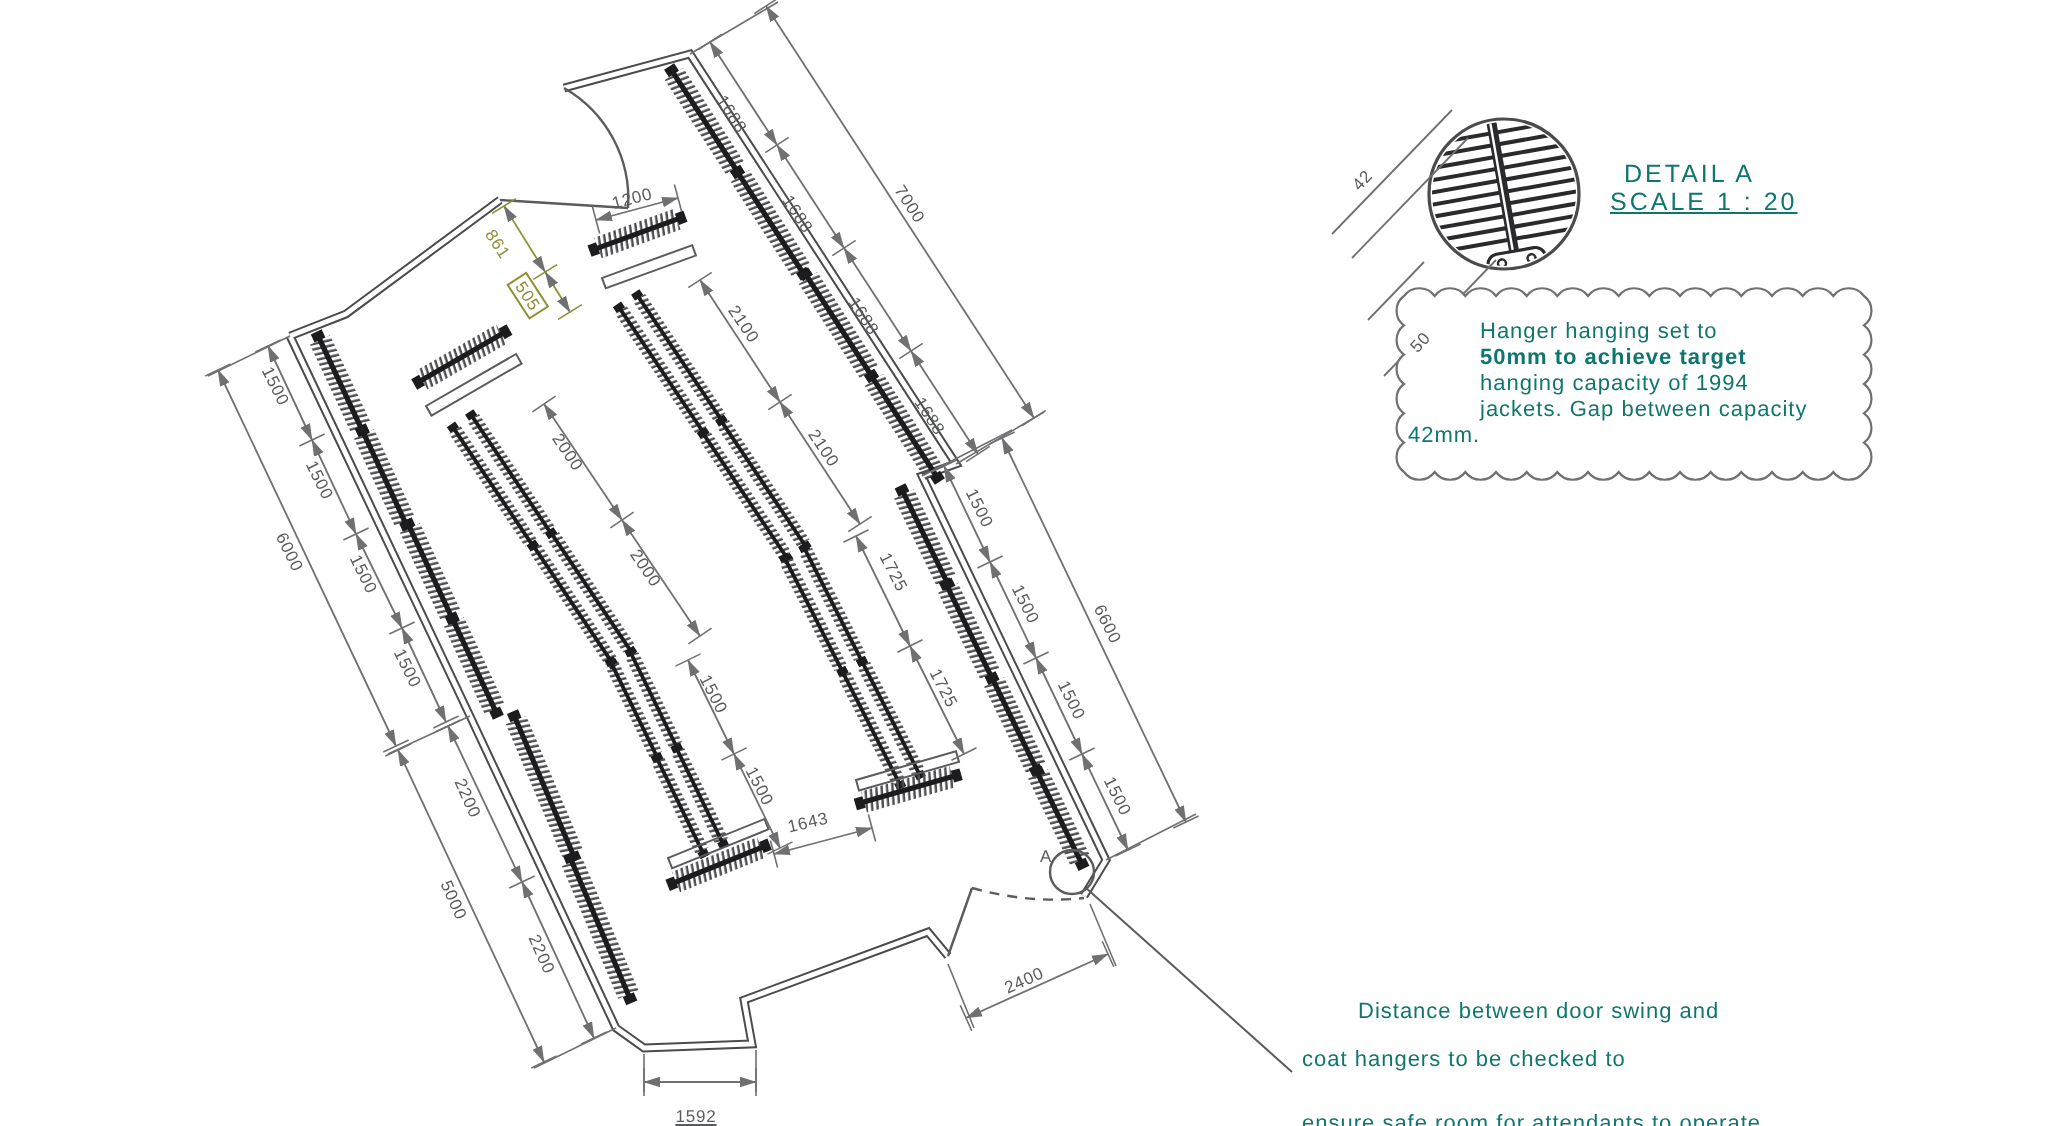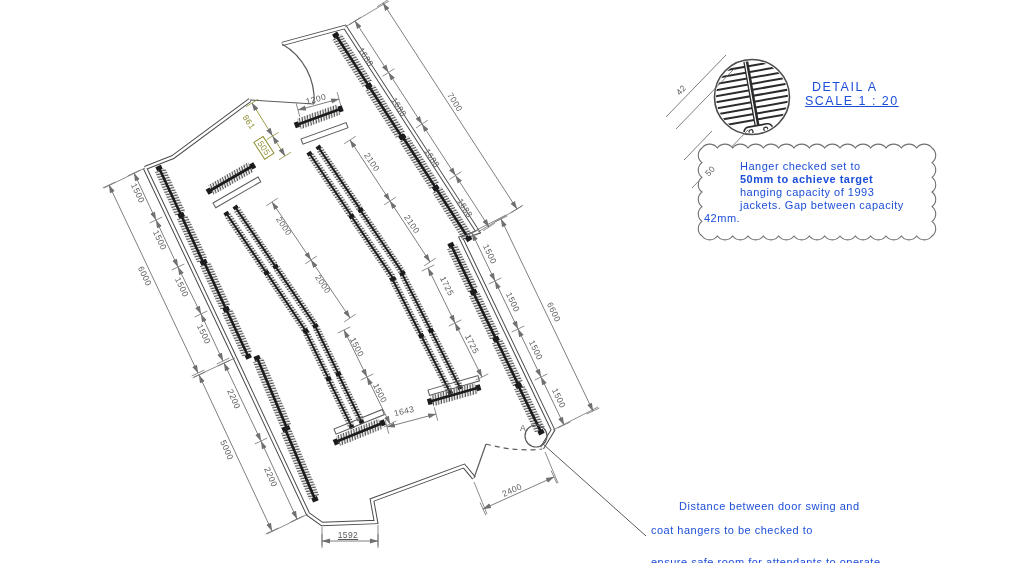--- a/index.html
+++ b/index.html
@@ -3,21 +3,21 @@
 <meta charset="utf-8">
 <style>
   html,body{margin:0;padding:0;background:#fff;}
   #stage{position:relative;width:1024px;height:563px;background:#fff;overflow:hidden;
          font-family:"Liberation Sans",sans-serif;color:#58595b;}
   svg{position:absolute;left:0;top:0;}
   .lbl{position:absolute;font-size:8.5px;letter-spacing:.4px;color:#5a5b5d;white-space:nowrap;
        transform:translate(-50%,-50%);transform-origin:center;}
   .lbl.olive{color:#8f8f35;}
   .lbl.boxed{border:1px solid #8f8f35;padding:0 2px;line-height:10px;}
-  .txt{position:absolute;font-size:11px;letter-spacing:.5px;color:#1d4ed8;white-space:nowrap;}
+  .txt{position:absolute;font-size:11px;letter-spacing:.5px;color:#0f766e;white-space:nowrap;}
   .title{font-size:12.5px;letter-spacing:1.5px;}
   .callout-line{font-size:11px;}
   .callout-underline{border-bottom:1.2px solid #58595b;width:276px;}
   .notetxt{font-size:11px;line-height:13px;}
 </style>
 </head>
 <body>
 
 <div id="stage">
   <svg id="cad" width="1024" height="563" viewBox="0 0 1024 563">
@@ -376,23 +376,23 @@
       </g>
     </g>
 
     <path id="notebox" fill="#fff" stroke="#6f7072" stroke-width="1.1" d="M702,148 A9.506666666666668,9.506666666666668 0 0 1 717.3333333333334,148 A9.506666666666668,9.506666666666668 0 0 1 732.6666666666666,148 A9.506666666666668,9.506666666666668 0 0 1 748,148 A9.506666666666668,9.506666666666668 0 0 1 763.3333333333334,148 A9.506666666666668,9.506666666666668 0 0 1 778.6666666666666,148 A9.506666666666668,9.506666666666668 0 0 1 794,148 A9.506666666666668,9.506666666666668 0 0 1 809.3333333333334,148 A9.506666666666668,9.506666666666668 0 0 1 824.6666666666666,148 A9.506666666666668,9.506666666666668 0 0 1 840,148 A9.506666666666668,9.506666666666668 0 0 1 855.3333333333334,148 A9.506666666666668,9.506666666666668 0 0 1 870.6666666666667,148 A9.506666666666668,9.506666666666668 0 0 1 886,148 A9.506666666666668,9.506666666666668 0 0 1 901.3333333333334,148 A9.506666666666668,9.506666666666668 0 0 1 916.6666666666667,148 A9.506666666666668,9.506666666666668 0 0 1 932,148 A9.093333333333334,9.093333333333334 0 0 1 932,162.66666666666666 A9.093333333333334,9.093333333333334 0 0 1 932,177.33333333333334 A9.093333333333334,9.093333333333334 0 0 1 932,192 A9.093333333333334,9.093333333333334 0 0 1 932,206.66666666666666 A9.093333333333334,9.093333333333334 0 0 1 932,221.33333333333331 A9.093333333333334,9.093333333333334 0 0 1 932,236 A9.506666666666668,9.506666666666668 0 0 1 916.6666666666666,236 A9.506666666666668,9.506666666666668 0 0 1 901.3333333333334,236 A9.506666666666668,9.506666666666668 0 0 1 886,236 A9.506666666666668,9.506666666666668 0 0 1 870.6666666666666,236 A9.506666666666668,9.506666666666668 0 0 1 855.3333333333334,236 A9.506666666666668,9.506666666666668 0 0 1 840,236 A9.506666666666668,9.506666666666668 0 0 1 824.6666666666666,236 A9.506666666666668,9.506666666666668 0 0 1 809.3333333333334,236 A9.506666666666668,9.506666666666668 0 0 1 794,236 A9.506666666666668,9.506666666666668 0 0 1 778.6666666666666,236 A9.506666666666668,9.506666666666668 0 0 1 763.3333333333333,236 A9.506666666666668,9.506666666666668 0 0 1 748,236 A9.506666666666668,9.506666666666668 0 0 1 732.6666666666666,236 A9.506666666666668,9.506666666666668 0 0 1 717.3333333333333,236 A9.506666666666668,9.506666666666668 0 0 1 702,236 A9.093333333333334,9.093333333333334 0 0 1 702,221.33333333333334 A9.093333333333334,9.093333333333334 0 0 1 702,206.66666666666666 A9.093333333333334,9.093333333333334 0 0 1 702,192 A9.093333333333334,9.093333333333334 0 0 1 702,177.33333333333334 A9.093333333333334,9.093333333333334 0 0 1 702,162.66666666666669 A9.093333333333334,9.093333333333334 0 0 1 702,148 Z"></path>
   </svg>
 
   <div class="txt title" style="left:812px;top:80px;">DETAIL A</div>
   <div class="txt title" style="left:805px;top:94px;text-decoration:underline;">SCALE 1 : 20</div>
 
   <div>
-    <div class="txt notetxt" style="left:740px;top:160px;">Hanger checked set to</div>
+    <div class="txt notetxt" style="left:740px;top:160px;">Hanger hanging set to</div>
     <div class="txt notetxt" style="left:740px;top:173px;font-weight:bold;">50mm to achieve target</div>
-    <div class="txt notetxt" style="left:740px;top:186px;">hanging capacity of 1993</div>
+    <div class="txt notetxt" style="left:740px;top:186px;">hanging capacity of 1994</div>
     <div class="txt notetxt" style="left:740px;top:199px;">jackets. Gap between capacity</div>
     <div class="txt notetxt" style="left:704px;top:212px;">42mm.</div>
   </div>
 
   <div>
     <div class="txt callout-line" style="left:651px;top:500px;margin-left:28px;">Distance between door swing and</div>
     <div class="txt callout-line" style="left:651px;top:524px;">coat hangers to be checked to</div>
     <div class="txt callout-line callout-underline" style="left:646px;top:524px;padding-left:5px;margin-top:32px;">ensure safe room for attendants to operate.</div>
   </div>
 
@@ -415,21 +415,21 @@
       <span class="lbl" style="left: 380px; top: 393px; transform: translate(-50%, -50%) rotate(63deg);">1500</span>
       <span class="lbl" style="left: 404px; top: 411px; transform: translate(-50%, -50%) rotate(-13deg);">1643</span>
       <span class="lbl" style="left: 138px; top: 193px; transform: translate(-50%, -50%) rotate(64deg);">1500</span>
       <span class="lbl" style="left: 160px; top: 240px; transform: translate(-50%, -50%) rotate(64deg);">1500</span>
       <span class="lbl" style="left: 182px; top: 287px; transform: translate(-50%, -50%) rotate(64deg);">1500</span>
       <span class="lbl" style="left: 204px; top: 334px; transform: translate(-50%, -50%) rotate(64deg);">1500</span>
       <span class="lbl" style="left: 145px; top: 276px; transform: translate(-50%, -50%) rotate(64deg);">6000</span>
       <span class="lbl" style="left: 234px; top: 399px; transform: translate(-50%, -50%) rotate(66deg);">2200</span>
       <span class="lbl" style="left: 271px; top: 477px; transform: translate(-50%, -50%) rotate(66deg);">2200</span>
       <span class="lbl" style="left: 227px; top: 450px; transform: translate(-50%, -50%) rotate(66deg);">5000</span>
-      <span class="lbl" style="left: 348px; top: 535px; transform: translate(-50%, -50%) rotate(0deg); text-decoration: underline;">1592</span>
+      <span class="lbl" style="left: 348px; top: 558px; transform: translate(-50%, -50%) rotate(0deg); text-decoration: underline;">1592</span>
       <span class="lbl" style="left: 512px; top: 490px; transform: translate(-50%, -50%) rotate(-24deg);">2400</span>
       <span class="lbl" style="left: 490px; top: 254px; transform: translate(-50%, -50%) rotate(64deg);">1500</span>
       <span class="lbl" style="left: 513px; top: 302px; transform: translate(-50%, -50%) rotate(64deg);">1500</span>
       <span class="lbl" style="left: 536px; top: 350px; transform: translate(-50%, -50%) rotate(64deg);">1500</span>
       <span class="lbl" style="left: 559px; top: 398px; transform: translate(-50%, -50%) rotate(64deg);">1500</span>
       <span class="lbl" style="left: 554px; top: 312px; transform: translate(-50%, -50%) rotate(64deg);">6600</span>
       <span class="lbl" style="left: 523px; top: 428px; transform: translate(-50%, -50%) rotate(0deg);">A</span>
       <span class="lbl" style="left: 681px; top: 90px; transform: translate(-50%, -50%) rotate(-47deg);">42</span>
       <span class="lbl" style="left: 710px; top: 171px; transform: translate(-50%, -50%) rotate(-47deg);">50</span>
     </div>

